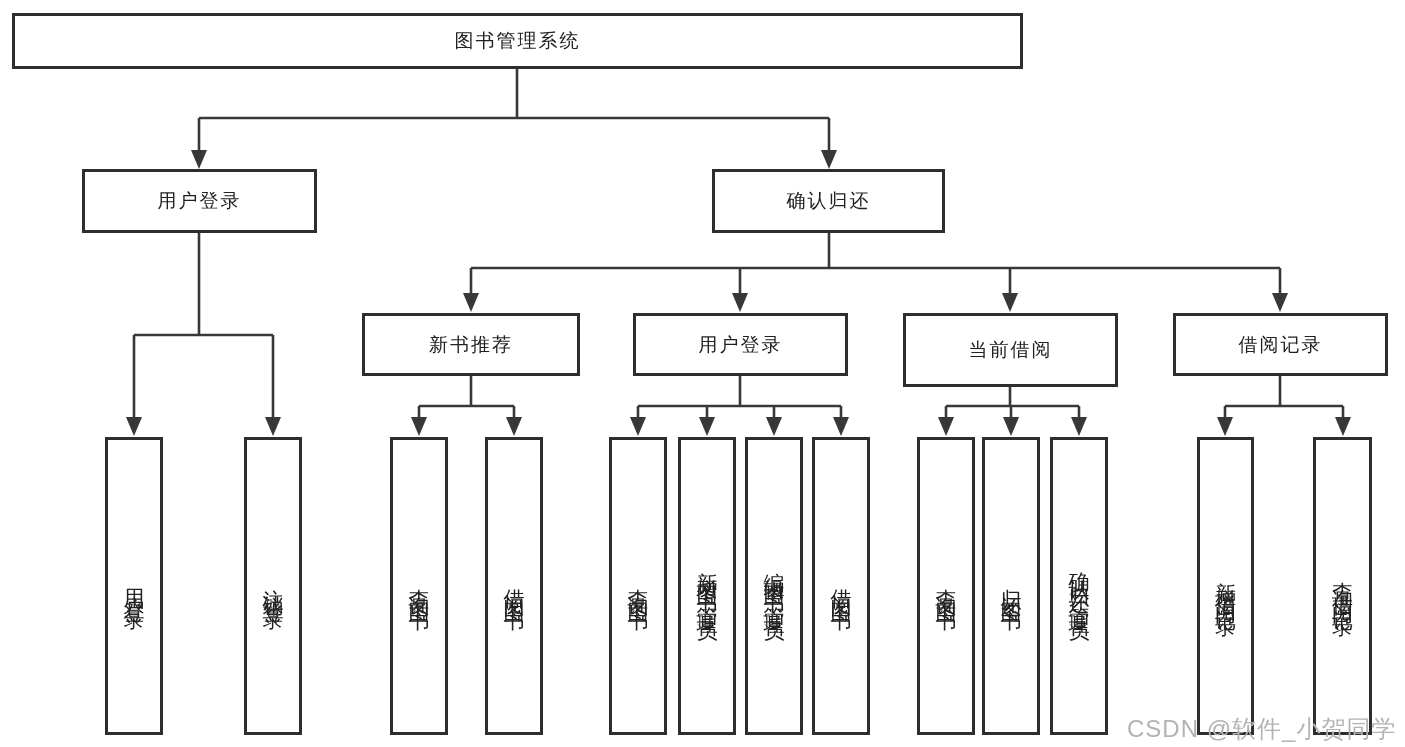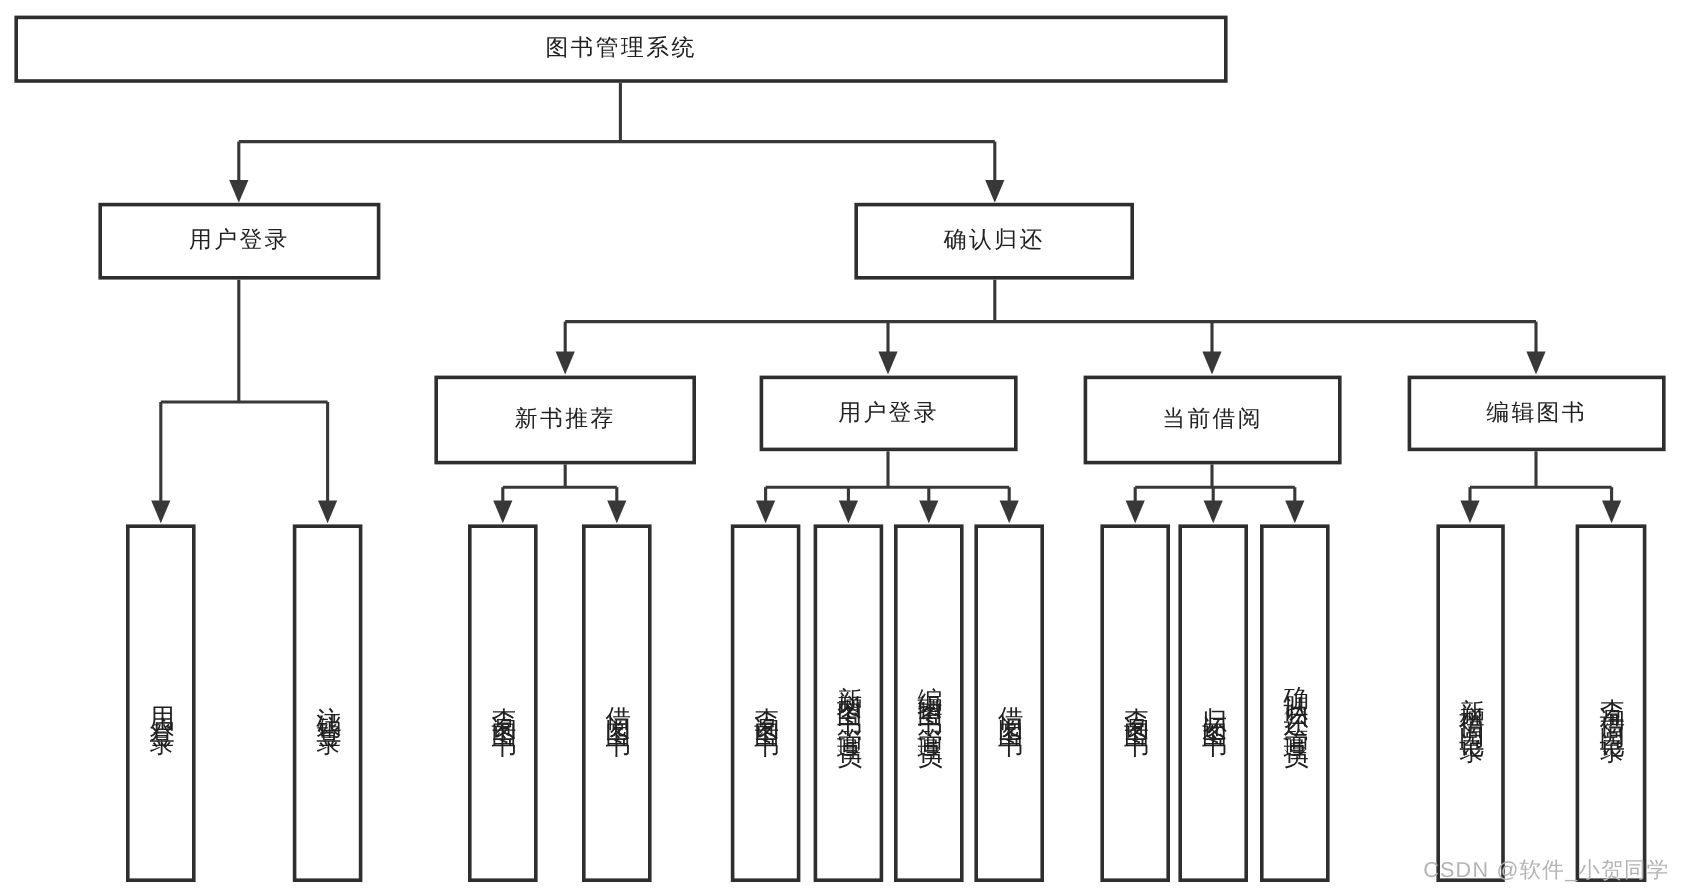--- a/index.html
+++ b/index.html
@@ -22,22 +22,22 @@
     background:var(--fill);border:3px solid var(--border);color:var(--text);
     display:flex;align-items:center;justify-content:center;
     text-align:center;line-height:1.15;
   }
   .node.h{font-size:19px;letter-spacing:2px;}
   .node.v{
     writing-mode:vertical-rl;
     font-size:21px;letter-spacing:7px;
   }
   .watermark{
-    position:absolute;left:1186px;top:713px;z-index:5;
-    font-size:18px;color:var(--wm);white-space:nowrap;letter-spacing:1px;
+    position:absolute;left:1127px;top:713px;z-index:5;
+    font-size:24px;color:var(--wm);white-space:nowrap;letter-spacing:1px;
   }
 </style>
 </head>
 <body>
 
 <div id="canvas">
 
   <svg id="connectors" width="1405" height="747" viewBox="0 0 1405 747">
       <line x1="517" y1="69" x2="517" y2="118" stroke="#383838" stroke-width="2.6"></line>
       <line x1="199" y1="118" x2="829" y2="118" stroke="#383838" stroke-width="2.6"></line>
@@ -91,24 +91,24 @@
       <polygon points="1217,417 1233,417 1225,436" fill="#383838"></polygon>
       <line x1="1343" y1="406" x2="1343" y2="420" stroke="#383838" stroke-width="2.6"></line>
       <polygon points="1335,417 1351,417 1343,436" fill="#383838"></polygon>
     </svg>
 
   <div class="node h" style="left:12px;top:13px;width:1011px;height:56px">图书管理系统</div>
 
   <div class="node h" style="left:82px;top:169px;width:235px;height:64px">用户登录</div>
   <div class="node h" style="left:712px;top:169px;width:233px;height:64px">确认归还</div>
 
-  <div class="node h" style="left:362px;top:313px;width:218px;height:74px">新书推荐</div>
+  <div class="node h" style="left:362px;top:313px;width:218px;height:63px">新书推荐</div>
   <div class="node h" style="left:633px;top:313px;width:215px;height:63px">用户登录</div>
   <div class="node h" style="left:903px;top:313px;width:215px;height:74px">当前借阅</div>
-  <div class="node h" style="left:1173px;top:313px;width:215px;height:63px">编辑图书</div>
+  <div class="node h" style="left:1173px;top:313px;width:215px;height:63px">借阅记录</div>
 
   <div class="node v" style="left:105px;top:437px;width:58px;height:298px">用户登录</div>
   <div class="node v" style="left:244px;top:437px;width:58px;height:298px">注销登录</div>
 
   <div class="node v" style="left:390px;top:437px;width:58px;height:298px">查询图书</div>
   <div class="node v" style="left:485px;top:437px;width:58px;height:298px">借阅图书</div>
 
   <div class="node v" style="left:609px;top:437px;width:58px;height:298px">查询图书</div>
   <div class="node v" style="left:678px;top:437px;width:58px;height:298px">新增图书（管理员）</div>
   <div class="node v" style="left:745px;top:437px;width:58px;height:298px">编辑图书（管理员）</div>

